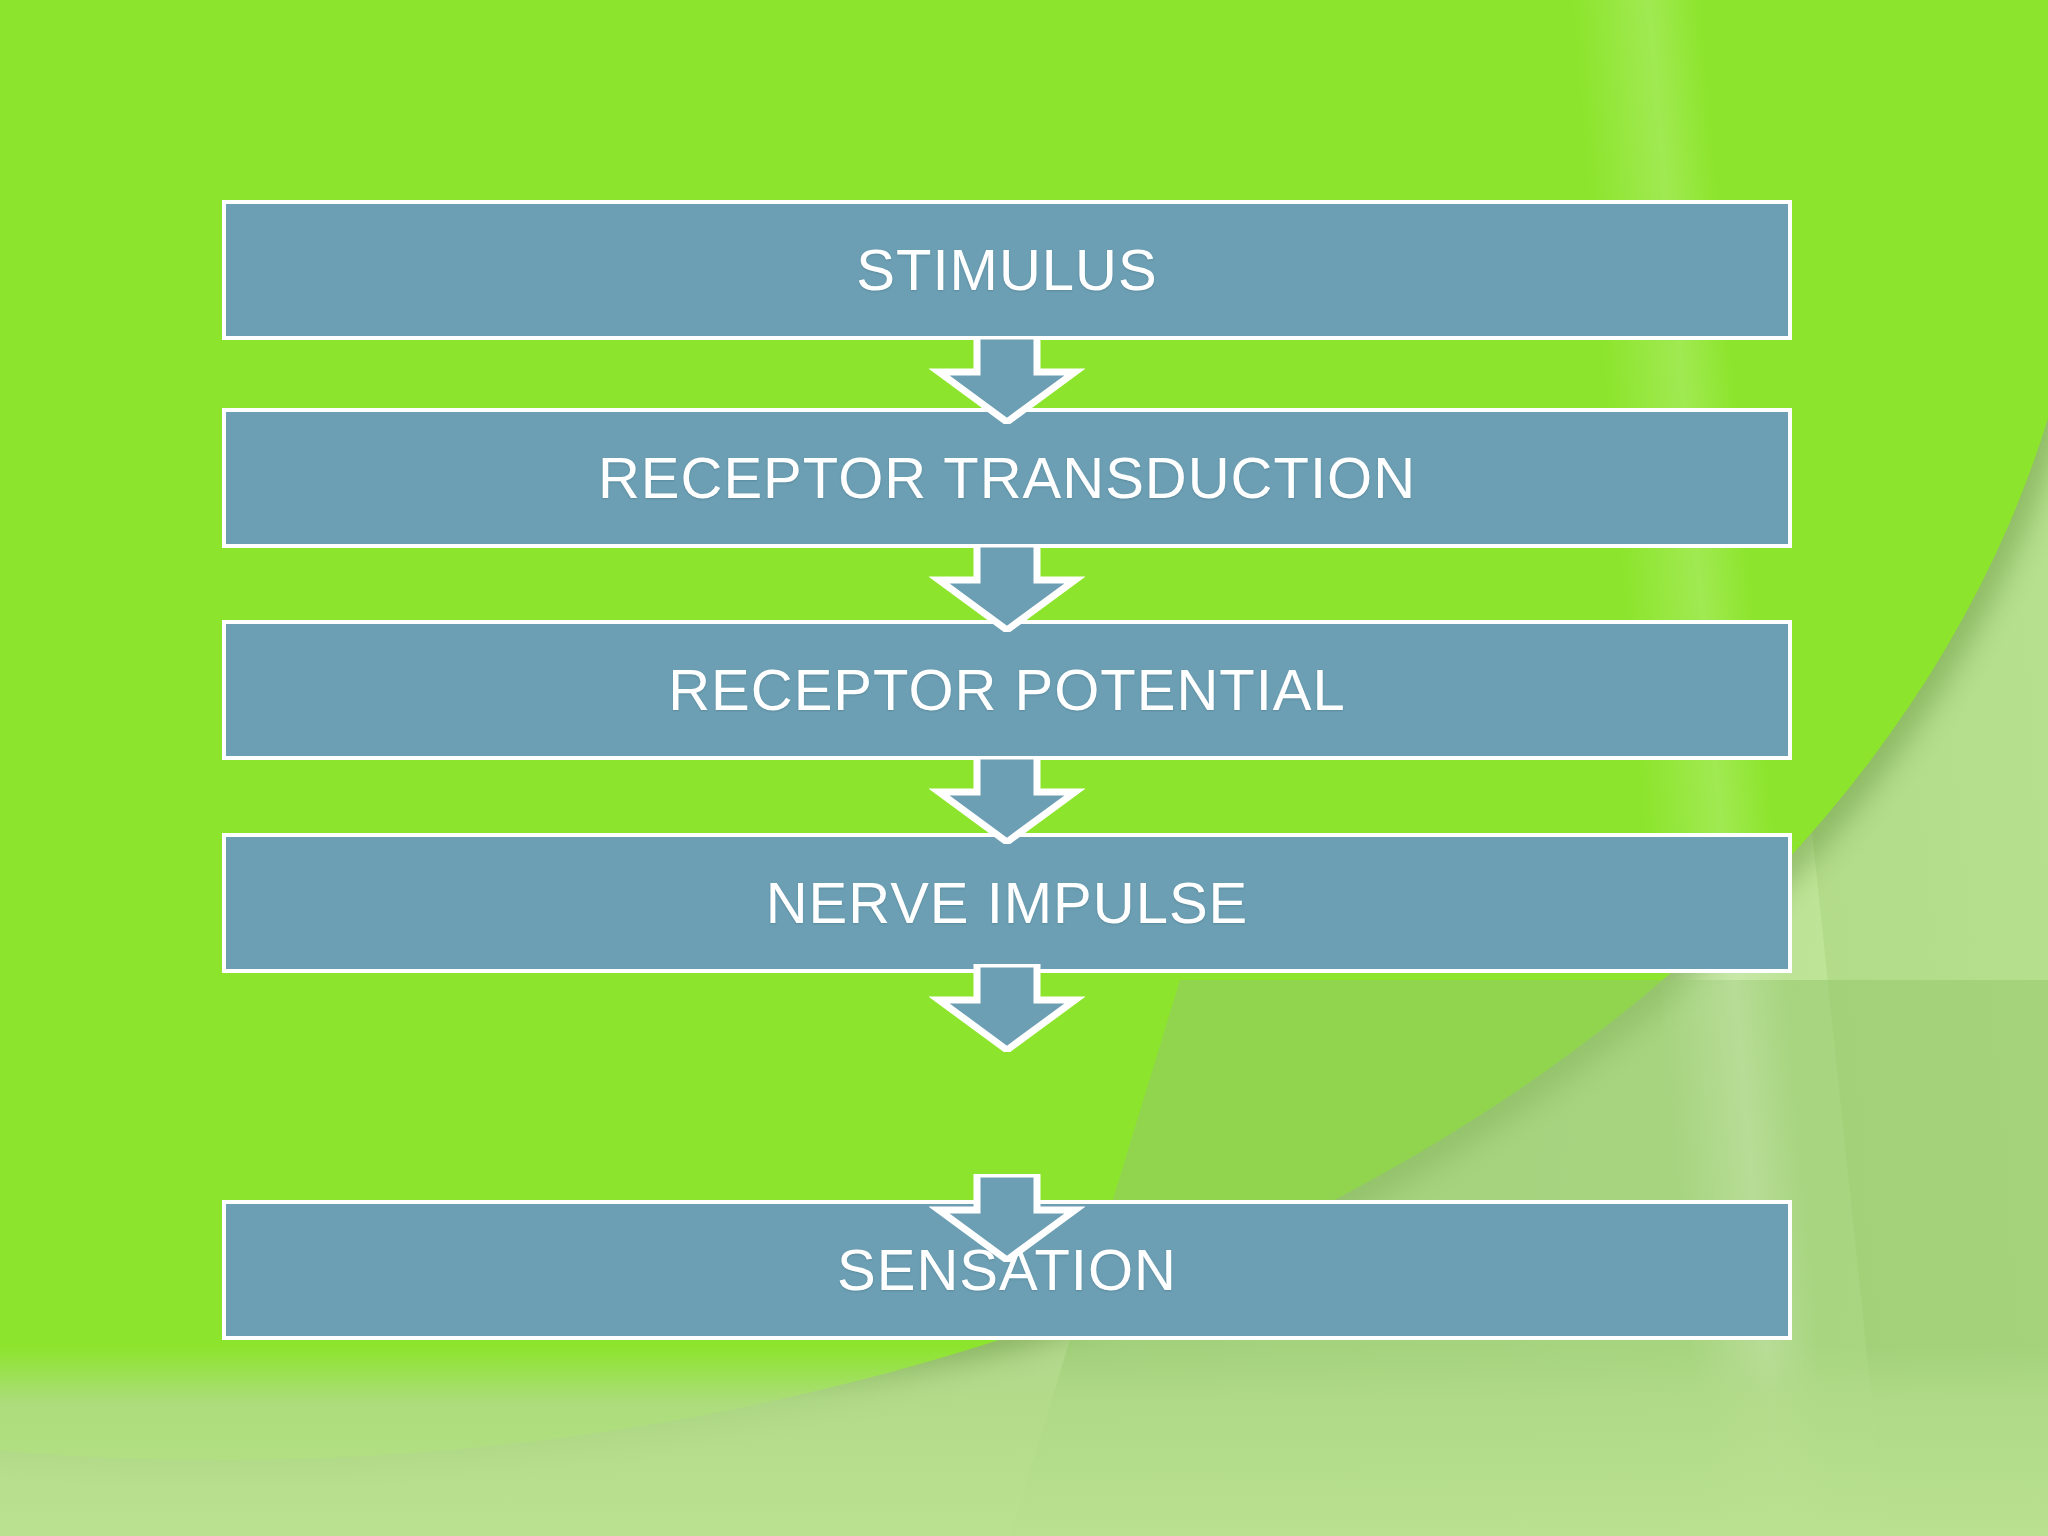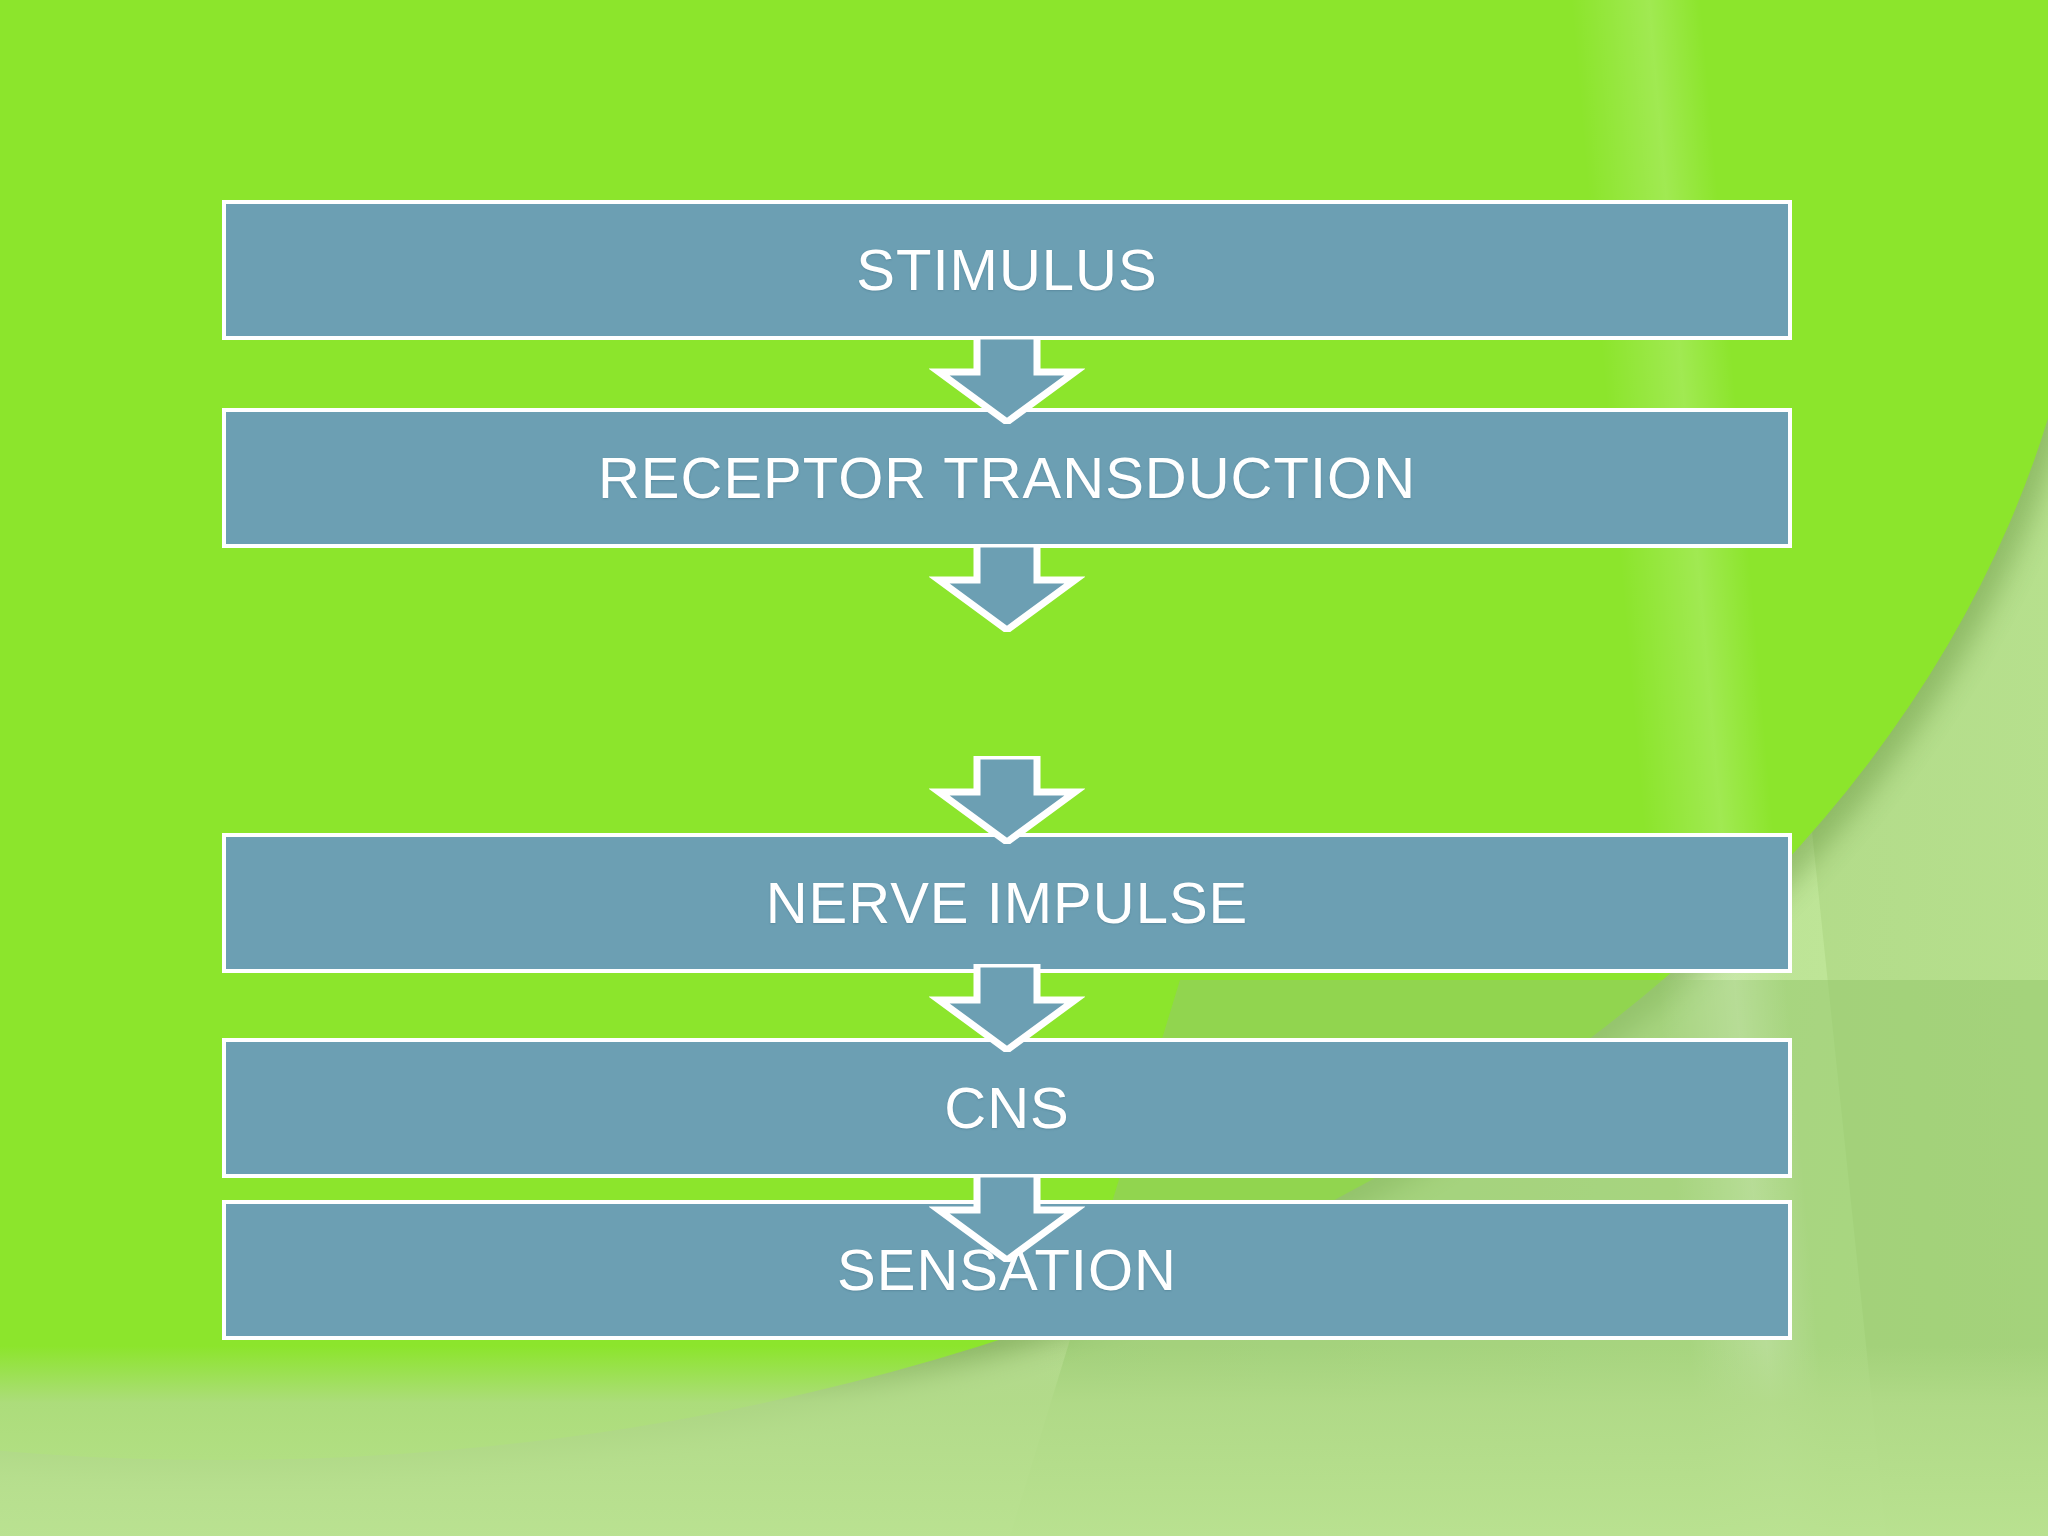--- a/index.html
+++ b/index.html
@@ -161,38 +161,38 @@
 
     <div class="step" style="top:208px; height:140px;">
       <span class="step-label">RECEPTOR TRANSDUCTION</span>
     </div>
     <div class="arrow" style="left:707px; top:344px;">
       <svg width="156" height="88" viewBox="0 0 156 88" aria-hidden="true">
         <path d="M48 0 L48 36 L10 36 L78 86 L146 36 L108 36 L108 0 Z" fill="#6C9FB3" stroke="#FFFFFF" stroke-width="7" stroke-linejoin="miter"></path>
       </svg>
     </div>
 
+    <div class="step" style="top:420px; height:140px;">
+      <span class="step-label">RECEPTOR POTENTIAL</span>
+    </div>
     <div class="arrow" style="left:707px; top:556px;">
       <svg width="156" height="88" viewBox="0 0 156 88" aria-hidden="true">
         <path d="M48 0 L48 36 L10 36 L78 86 L146 36 L108 36 L108 0 Z" fill="#6C9FB3" stroke="#FFFFFF" stroke-width="7" stroke-linejoin="miter"></path>
       </svg>
     </div>
 
     <div class="step" style="top:633px; height:140px;">
       <span class="step-label">NERVE IMPULSE</span>
     </div>
     <div class="arrow" style="left:707px; top:764px;">
       <svg width="156" height="88" viewBox="0 0 156 88" aria-hidden="true">
         <path d="M48 0 L48 36 L10 36 L78 86 L146 36 L108 36 L108 0 Z" fill="#6C9FB3" stroke="#FFFFFF" stroke-width="7" stroke-linejoin="miter"></path>
       </svg>
     </div>
 
-    <div class="step" style="top:838px; height:140px;">
-      <span class="step-label">CNS</span>
-    </div>
     <div class="arrow" style="left:707px; top:974px;">
       <svg width="156" height="88" viewBox="0 0 156 88" aria-hidden="true">
         <path d="M48 0 L48 36 L10 36 L78 86 L146 36 L108 36 L108 0 Z" fill="#6C9FB3" stroke="#FFFFFF" stroke-width="7" stroke-linejoin="miter"></path>
       </svg>
     </div>
 
     <div class="step" style="top:1000px; height:140px;">
       <span class="step-label">SENSATION</span>
     </div>
 

